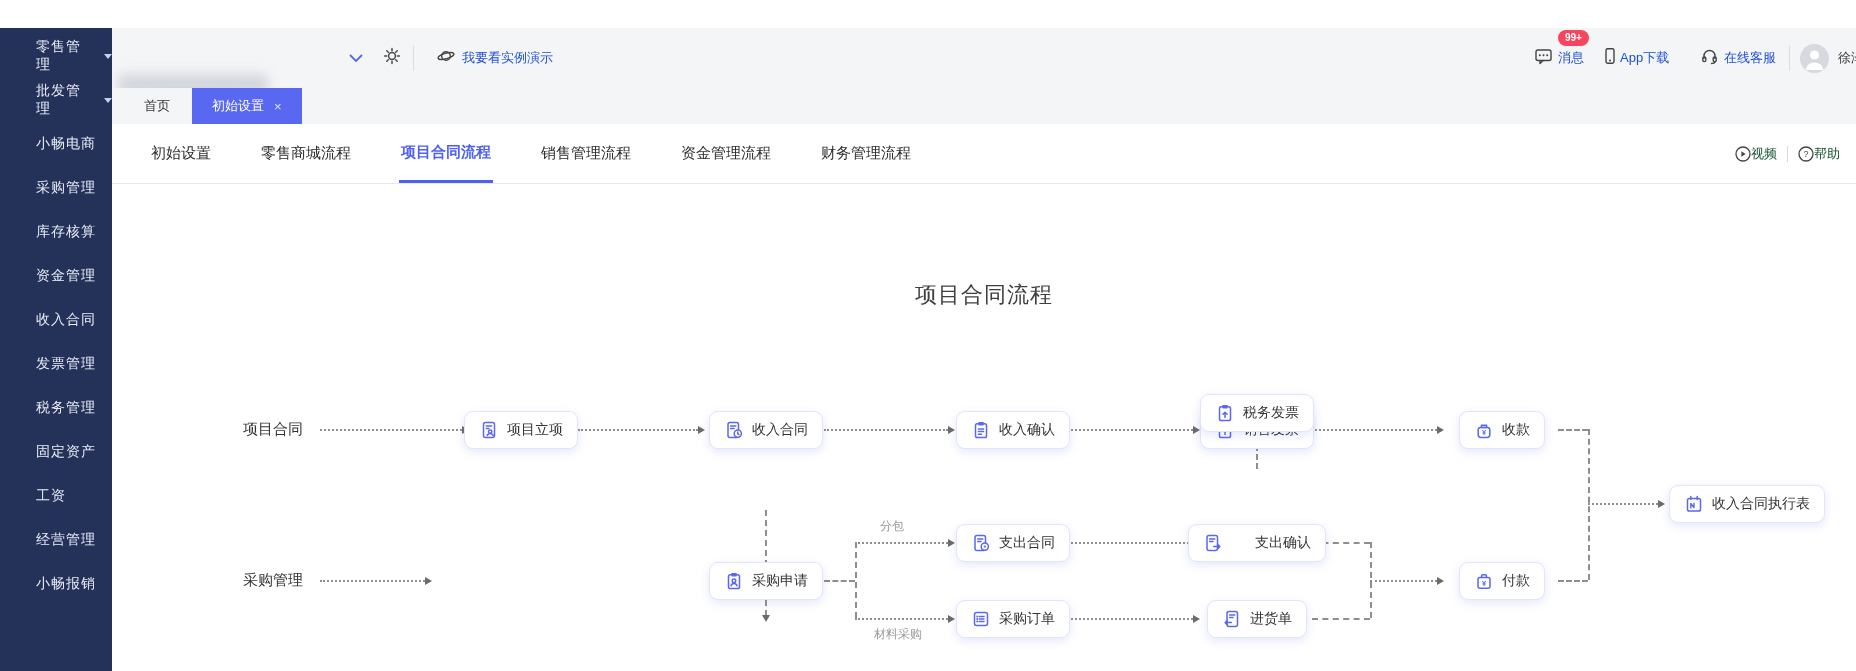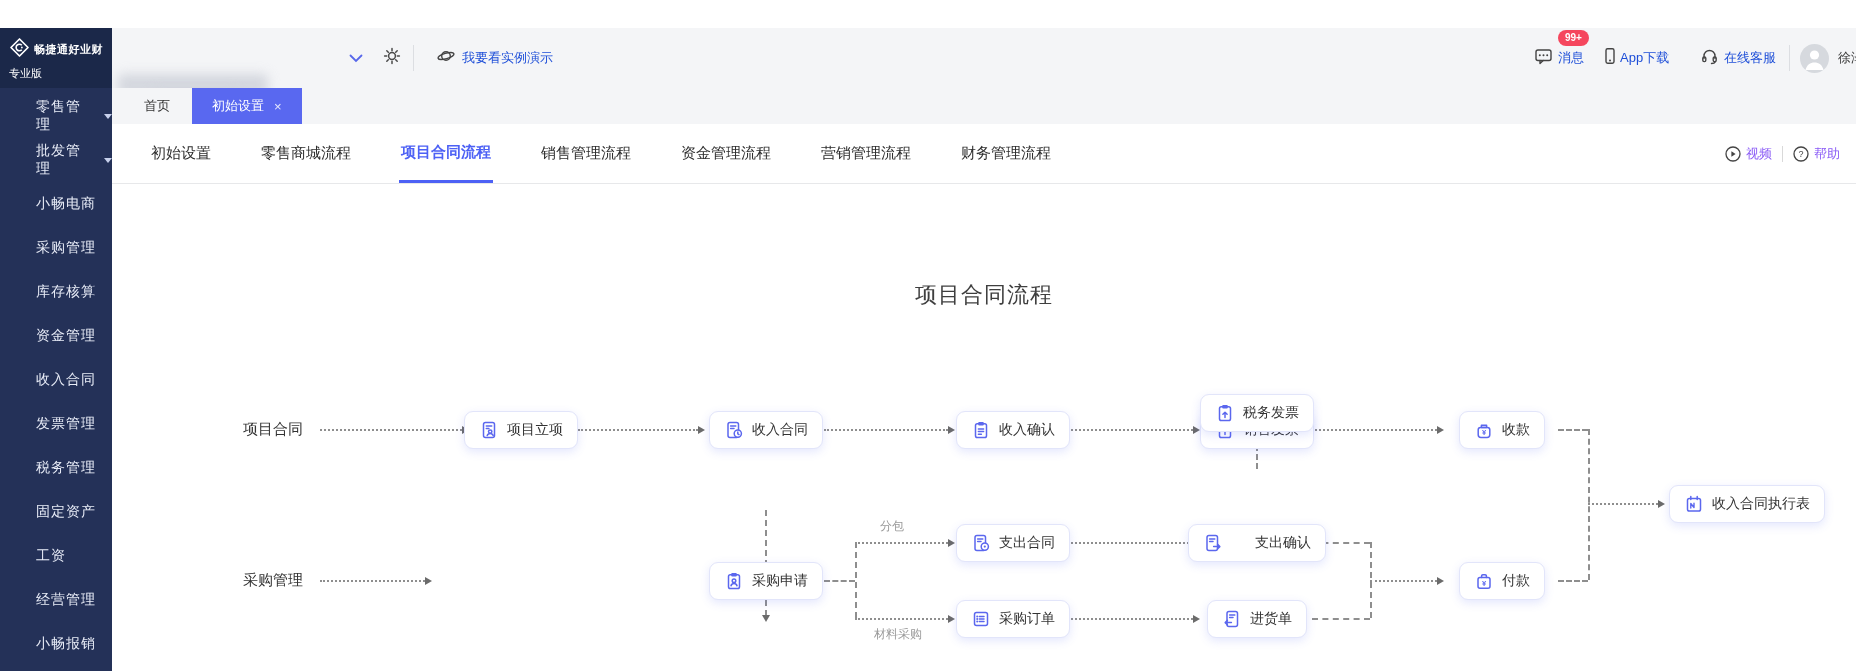--- a/index.html
+++ b/index.html
@@ -36,21 +36,21 @@
   .caret-down { width:0; height:0; border-left:4.5px solid transparent; border-right:4.5px solid transparent;
                 border-top:5px solid #c7d0ec; margin-left:9px; }
 
   
   #content { position:absolute; left:112px; top:124px; width:1744px; height:547px; background:#fff; }
 
   #flowtabs { position:relative; height:60px; border-bottom:1px solid #e7e8ea; display:flex; align-items:stretch; padding:0 14px; }
   .ftab { display:flex; align-items:center; padding:0 2px; margin:0 23px; font-size:15px; color:#2d2d2d; cursor:pointer; white-space:nowrap; }
   .ftab.active { color:#4d61f5; border-bottom:3px solid #4d61f5; font-weight:bold; }
   #ftabs-right { margin-left:auto; display:flex; align-items:center; gap:10px; padding-right:2px; }
-  .ft-link { display:flex; align-items:center; gap:5px; font-size:13px; color:#8b5cf6; cursor:pointer; white-space:nowrap; }
+  .ft-link { display:flex; align-items:center; font-size:13px; color:#14532d; cursor:pointer; white-space:nowrap; }
   .ft-sep { width:1px; height:16px; background:#d9d9d9; }
 
   #diagram { position:absolute; left:0; top:60px; width:1744px; height:487px; }
   #diagram-title { position:absolute; left:0; top:96px; width:100%; text-align:center; font-size:22px; color:#3f3f3f; font-weight:500; letter-spacing:1px; }
 
   .lane-label { position:absolute; font-size:15px; color:#333; font-weight:500; white-space:nowrap; }
   .branch-label { position:absolute; font-size:12px; color:#999; white-space:nowrap; }
 
   .node { position:absolute; transform:translateX(-50%); display:flex; align-items:center; gap:8px; height:38px; padding:0 14px;
           background:#fff; border:1px solid #e2e5fa; border-radius:9px; box-shadow:0 3px 10px rgba(88,104,240,.16);
@@ -135,33 +135,20 @@
 
   <div id="tabstrip">
     <div class="wtab-home">首页</div>
     <div class="wtab-active">
       <span>初始设置</span>
       <span class="wtab-close">×</span>
     </div>
   </div>
 
   <div id="sidebar">
-    <div id="sidebar-head">
-      <div id="logo-row">
-        <span>
-          <svg width="21" height="21" viewBox="0 0 21 21" fill="none" stroke="#fff" stroke-width="1.7" stroke-linejoin="round">
-            <path d="M10.5 2L19 10.5 10.5 19 2 10.5z"></path>
-            <path d="M12.8 8.2a3.3 3.3 0 1 0 0 4.6" stroke-width="1.6"></path>
-            <circle cx="12.9" cy="10.5" r="0.9" fill="#fff" stroke="none"></circle>
-          </svg>
-        </span>
-        <span id="logo-title">畅捷通好业财</span>
-      </div>
-      <div id="logo-sub">专业版</div>
-    </div>
     <div id="side-menu">
       <div class="side-item">
           <span>零售管理</span>
           <span class="caret-down"></span>
         </div>
       <div class="side-item">
           <span>批发管理</span>
           <span class="caret-down"></span>
         </div>
       <div class="side-item">
@@ -201,21 +188,20 @@
   </div>
 
   <div id="content">
 
     <div id="flowtabs">
       <div class="ftab">初始设置</div>
       <div class="ftab">零售商城流程</div>
       <div class="ftab active">项目合同流程</div>
       <div class="ftab">销售管理流程</div>
       <div class="ftab">资金管理流程</div>
-      <div class="ftab">营销管理流程</div>
       <div class="ftab">财务管理流程</div>
       <div id="ftabs-right">
         <span class="ft-link">
           <svg width="16" height="16" viewBox="0 0 16 16">
               <circle cx="8" cy="8" r="7" fill="none" stroke="#444" stroke-width="1.3"></circle>
               <path d="M6.4 5.2l4.2 2.8-4.2 2.8z" fill="#444"></path>
             </svg>
           <span>视频</span>
         </span>
         <span class="ft-sep"></span>

